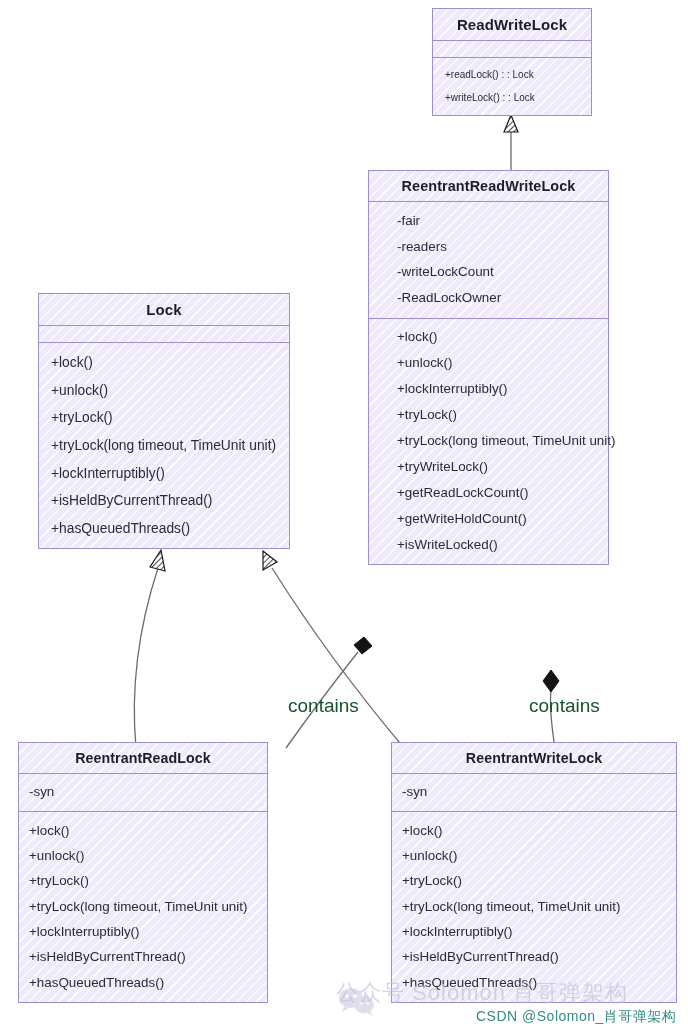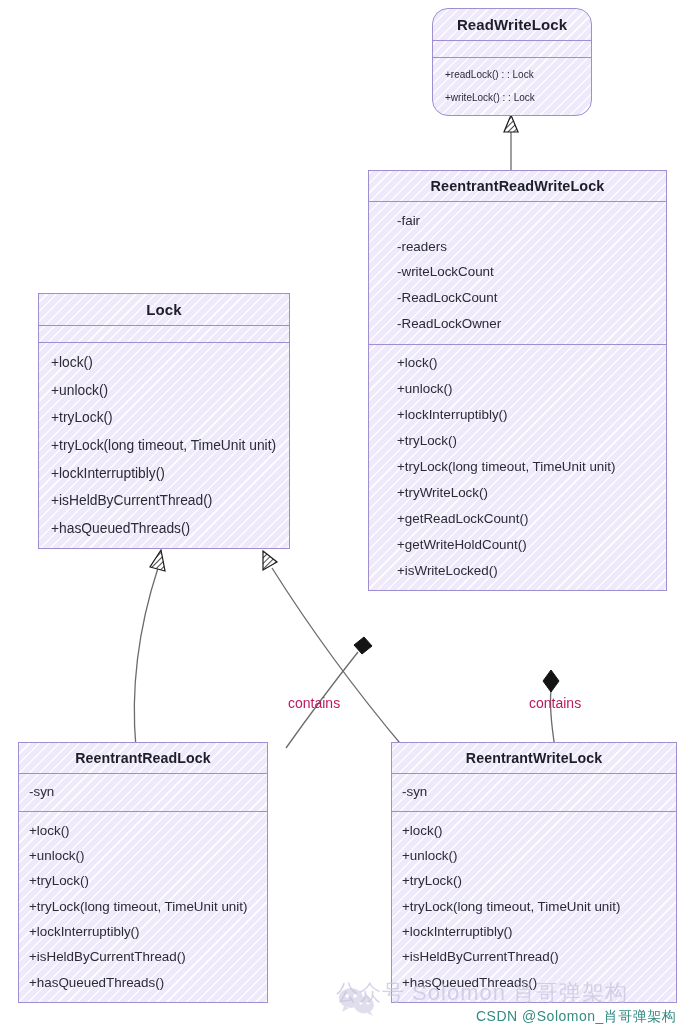--- a/index.html
+++ b/index.html
@@ -77,22 +77,22 @@
   
   #links {
     position: absolute;
     left: 0; top: 0;
     width: 688px; height: 1030px;
     z-index: 2;
     pointer-events: none;
   }
   .edge-label {
     position: absolute;
-    font-size: 14px;
-    color: #be185d;
+    font-size: 19px;
+    color: #14532d;
     z-index: 6;
     white-space: nowrap;
   }
 
   
   .wm {
     position: absolute;
     z-index: 8;
     pointer-events: none;
     color: #c8c3de;
@@ -163,39 +163,38 @@
     <g>
       <path d="M 555 748 Q 549 710 551 690" stroke="#6b6b6b" stroke-width="1.3" fill="none"></path>
       <path d="M 551 670 L 559 681 L 551 692 L 543 681 Z" fill="#141414" stroke="#141414" stroke-width="1"></path>
     </g>
   </svg>
 
   <div class="edge-label" style="left:288px; top:695px;">contains</div>
 
   <div class="edge-label" style="left:529px; top:695px;">contains</div>
 
-  <div class="uml-class" id="box-readwritelock" style="left:432px; top:8px; width:160px;border-radius:16px;">
+  <div class="uml-class" id="box-readwritelock" style="left:432px; top:8px; width:160px;">
     <div class="uml-title">ReadWriteLock</div>
     <div class="uml-sep"></div>
     <div class="uml-compartment empty"></div>
     <div class="uml-sep"></div>
     <div class="uml-compartment">
       <div class="uml-row">+readLock() : : Lock</div>
       <div class="uml-row">+writeLock() : : Lock</div>
     </div>
   </div>
 
-  <div class="uml-class" id="box-rrwl" style="left:368px; top:170px; width:299px;">
+  <div class="uml-class" id="box-rrwl" style="left:368px; top:170px; width:241px;">
     <div class="uml-title">ReentrantReadWriteLock</div>
     <div class="uml-sep"></div>
     <div class="uml-compartment">
       <div class="uml-row">-fair</div>
       <div class="uml-row">-readers</div>
       <div class="uml-row">-writeLockCount</div>
-      <div class="uml-row">-ReadLockCount</div>
       <div class="uml-row">-ReadLockOwner</div>
     </div>
     <div class="uml-sep"></div>
     <div class="uml-compartment">
       <div class="uml-row">+lock()</div>
       <div class="uml-row">+unlock()</div>
       <div class="uml-row">+lockInterruptibly()</div>
       <div class="uml-row">+tryLock()</div>
       <div class="uml-row">+tryLock(long timeout, TimeUnit unit)</div>
       <div class="uml-row">+tryWriteLock()</div>

